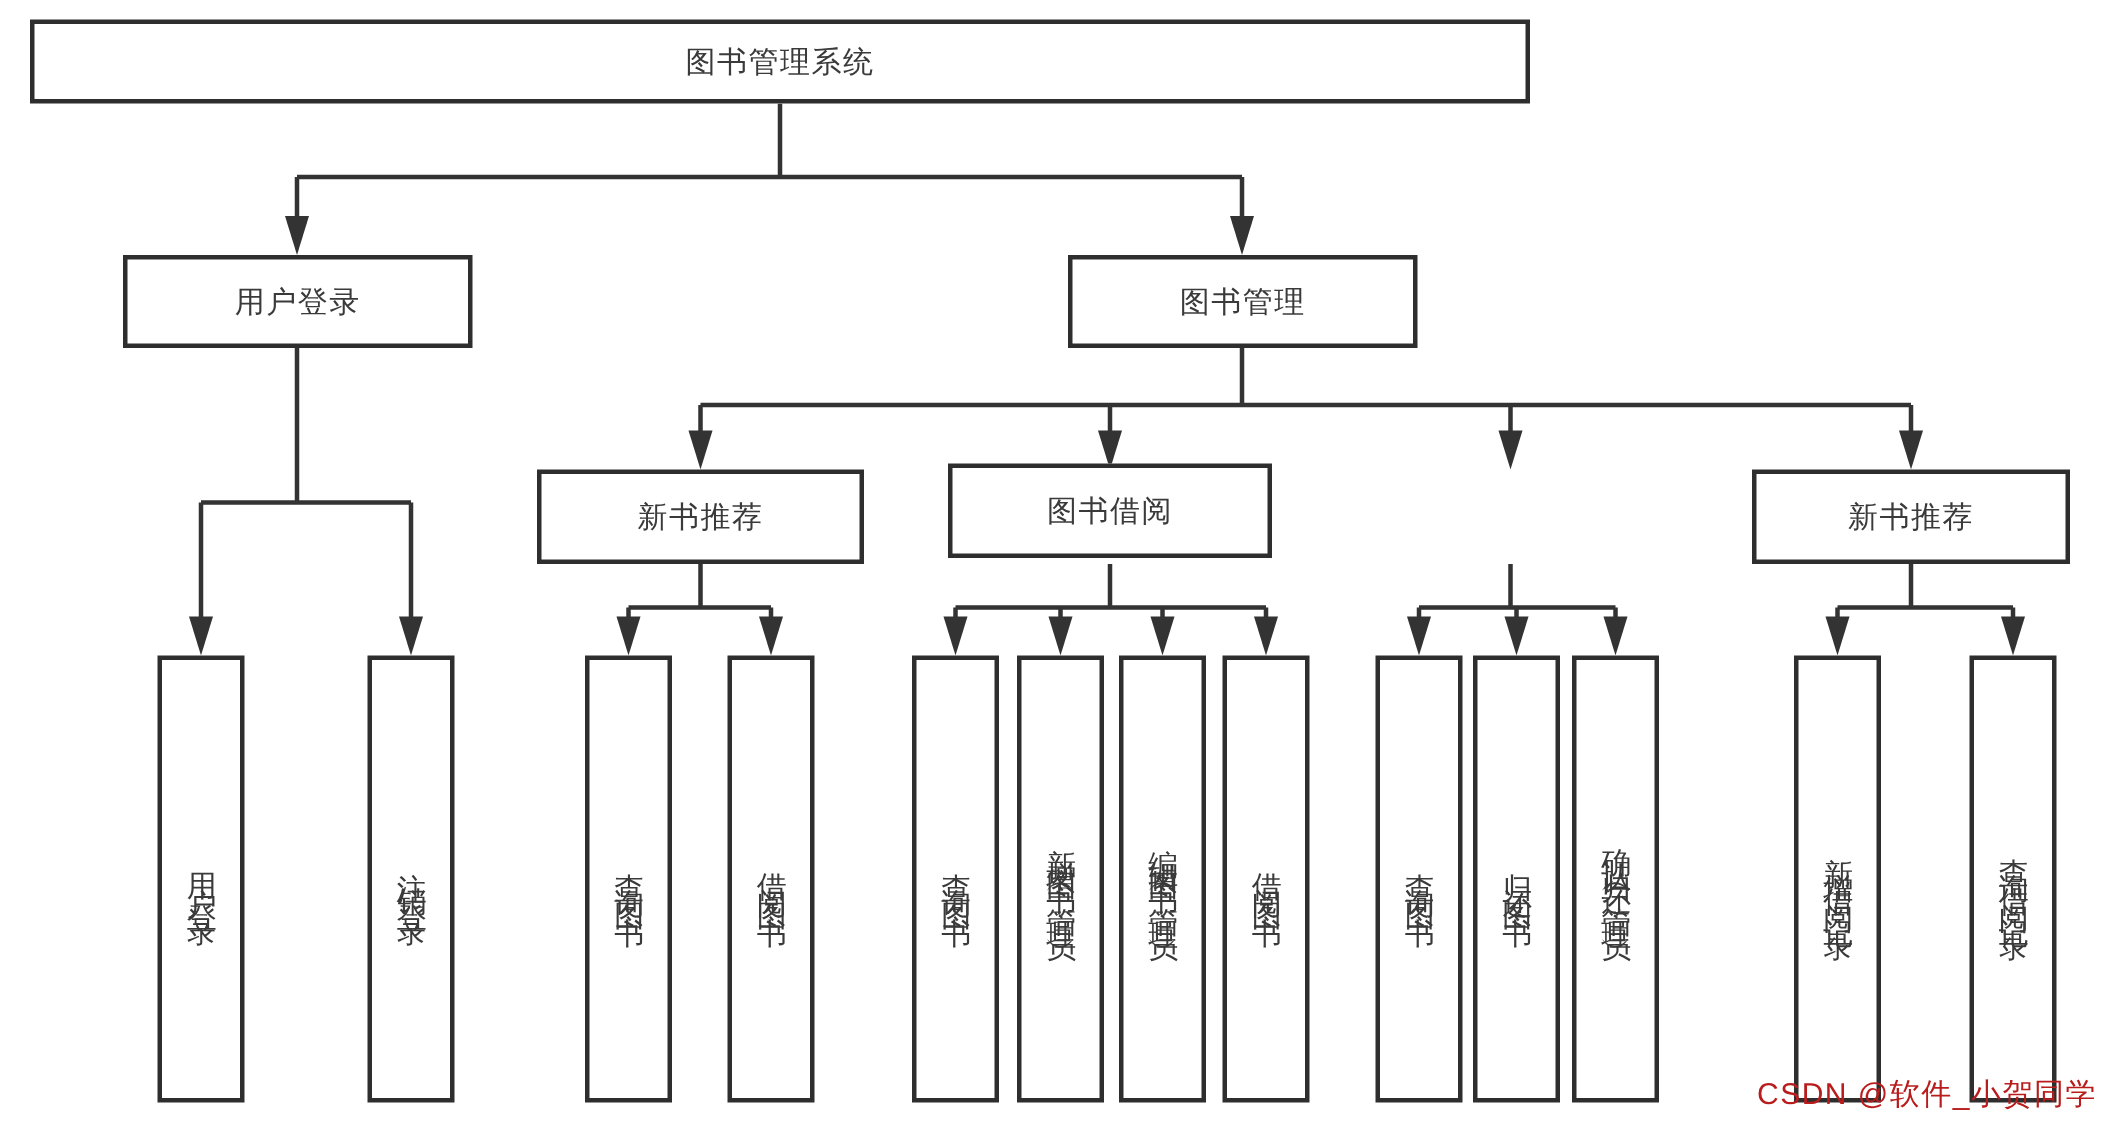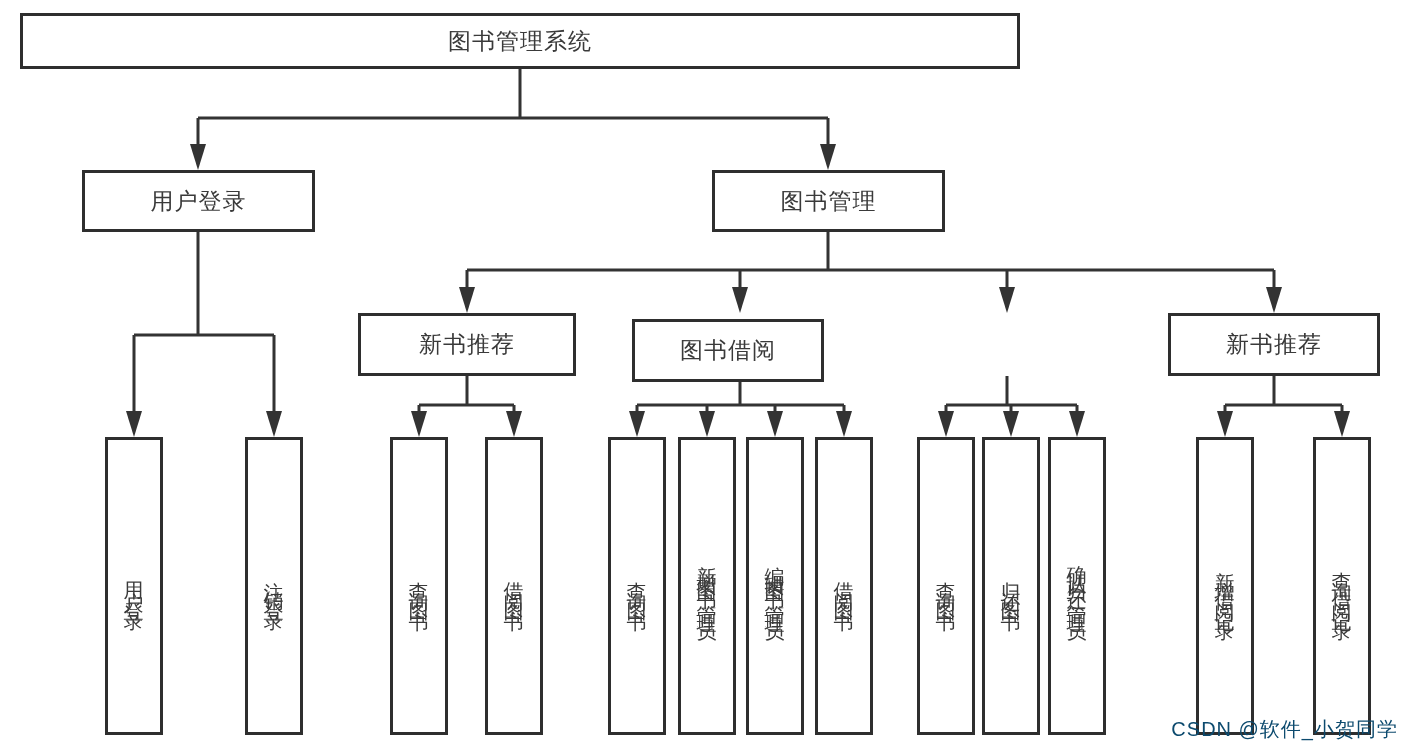--- a/index.html
+++ b/index.html
@@ -23,21 +23,21 @@
     height: 747px;
   }
   .hbox {
     position: absolute;
     box-sizing: border-box;
     border: 3px solid #2e2e2e;
     background: #ffffff;
     display: flex;
     align-items: center;
     justify-content: center;
-    font-size: 23px;
+    font-size: 20px;
     color: #3a3a3a;
     letter-spacing: 1px;
   }
   .vbox {
     position: absolute;
     box-sizing: border-box;
     width: 58px;
     height: 298px;
     top: 437px;
     border: 3px solid #2e2e2e;
@@ -56,21 +56,21 @@
     color: #3a3a3a;
   }
   .vbox.long span {
     letter-spacing: 8px;
   }
   #watermark {
     position: absolute;
     top: 716px;
     right: 7px;
     font-size: 20px;
-    color: #0c4a6e;
+    color: #b91c1c;
     letter-spacing: 1px;
     z-index: 5;
   }
 </style>
 </head>
 <body>
 
 <div id="canvas">
 
   <svg id="connectors" viewBox="0 0 1405 747" xmlns="http://www.w3.org/2000/svg">
@@ -144,21 +144,21 @@
   <div class="hbox" style="left:82px; top:170px; width:233px; height:62px">
     <span>用户登录</span>
   </div>
   <div class="hbox" style="left:358px; top:313px; width:218px; height:63px">
     <span>新书推荐</span>
   </div>
 
   <div class="hbox" style="left:712px; top:170px; width:233px; height:62px">
     <span>图书管理</span>
   </div>
-  <div class="hbox" style="left:632px; top:319px; width:192px; height:63px">
+  <div class="hbox" style="left:632px; top:309px; width:216px; height:63px">
     <span>图书借阅</span>
   </div>
   <div class="hbox" style="left:1168px; top:313px; width:212px; height:63px">
     <span>新书推荐</span>
   </div>
 
   <div class="vbox" style="left:105px">
     <span>用户登录</span>
   </div>
   <div class="vbox" style="left:245px">

